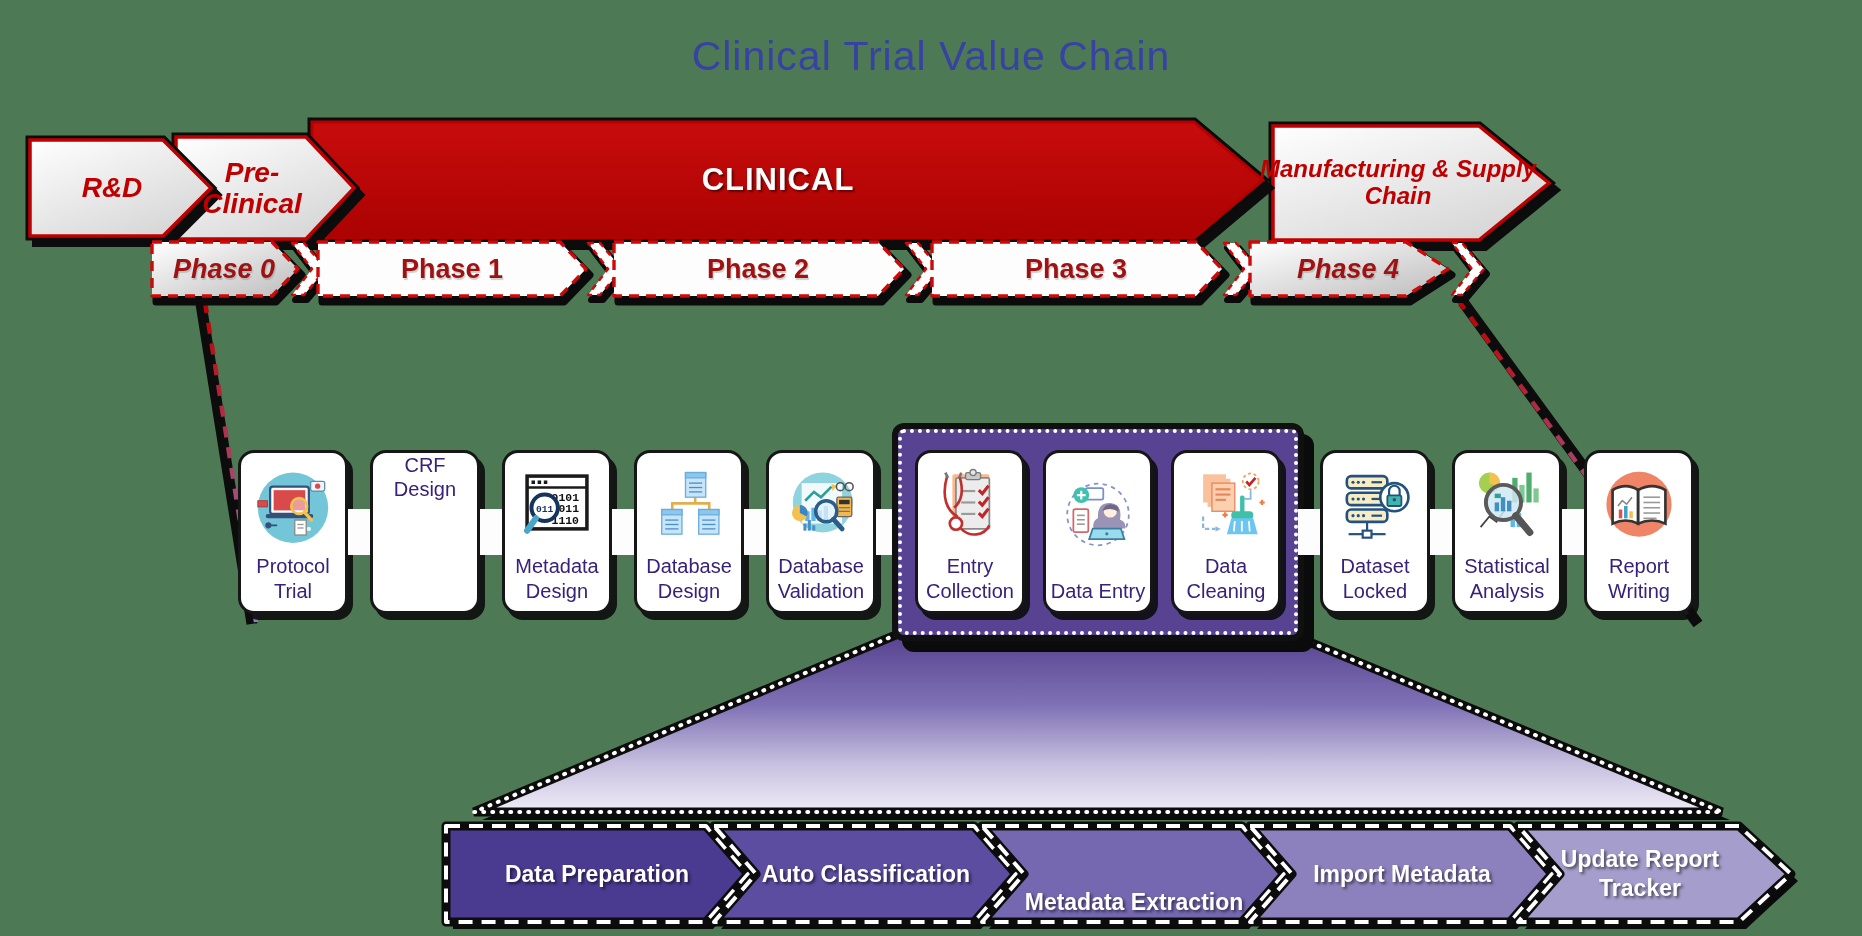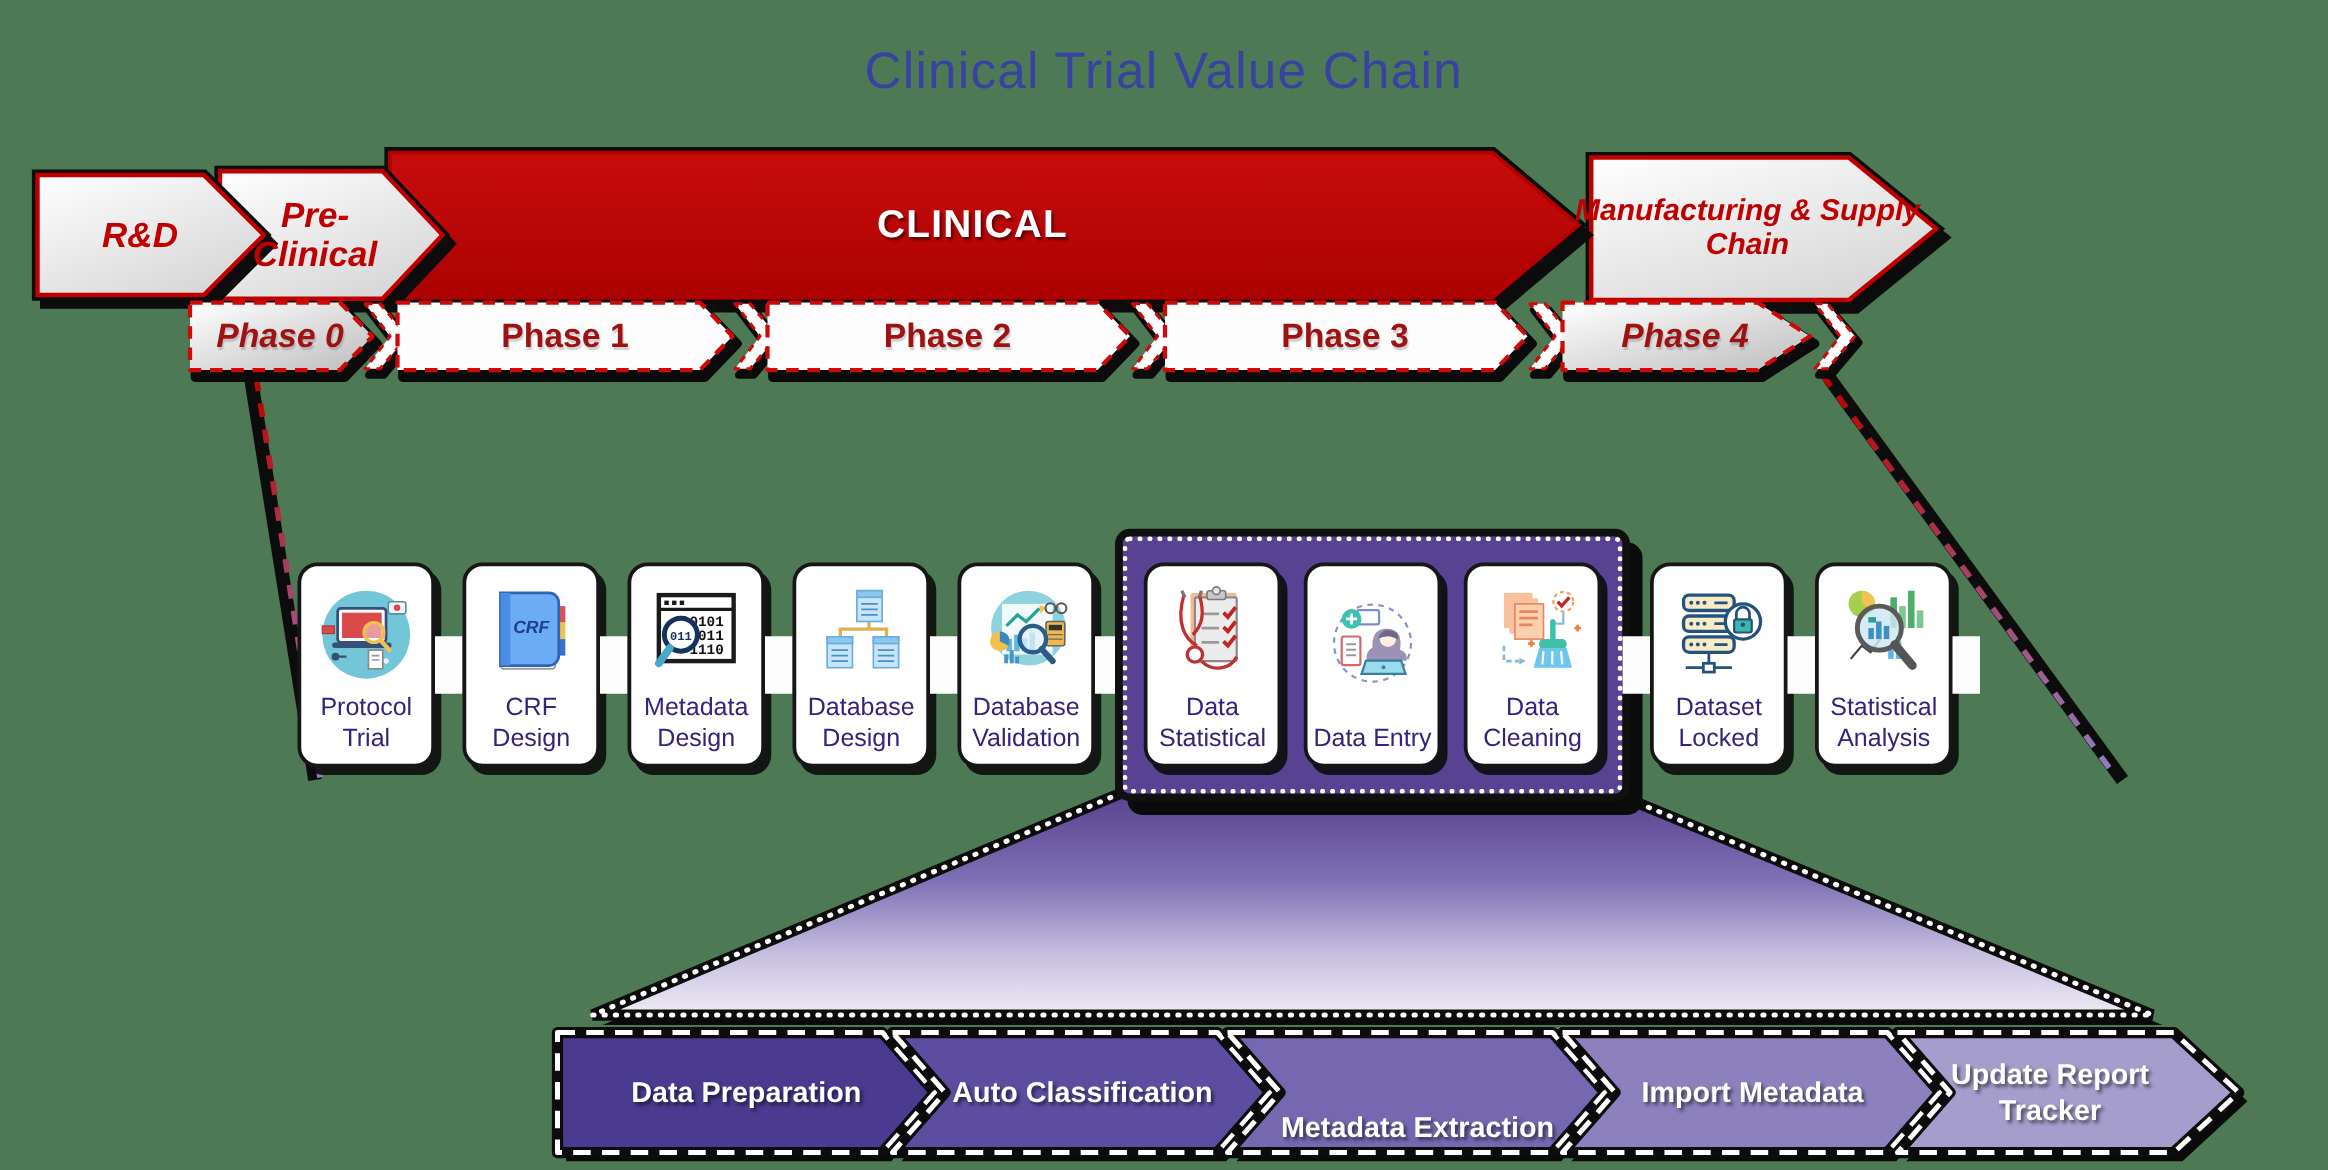--- a/index.html
+++ b/index.html
@@ -204,31 +204,20 @@
         <line x1="55" y1="75" x2="62" y2="75" stroke="#999" stroke-width="1.5"></line>
         <circle cx="22" cy="72" r="3.5" fill="#35507a"></circle>
             <line x1="22" y1="72" x2="32" y2="72" stroke="#35507a" stroke-width="2"></line>
       </svg>
     </div>
     <div class="card-label">Protocol Trial</div>
   </div>
   <div class="connector"></div>
 
   <div class="card">
-    <div class="icon">
-      <svg viewBox="0 0 100 100">
-        <rect x="74" y="26" width="7" height="15" fill="#e05252"></rect>
-        <rect x="74" y="41" width="7" height="15" fill="#f2c14e"></rect>
-        <rect x="74" y="56" width="7" height="15" fill="#3a6fd8"></rect>
-        <rect x="22" y="76" width="50" height="7" rx="3" fill="#f3f3f3" stroke="#9a9a9a" stroke-width="1.5"></rect>
-        <path d="M22 14 h44 a9 9 0 0 1 9 9 v48 a9 9 0 0 1 -9 9 h-44 z" fill="#6cacf5" stroke="#2f64b5" stroke-width="2.5"></path>
-        <rect x="22" y="14" width="9" height="66" fill="#4a8de8"></rect>
-        <text x="50" y="50" text-anchor="middle" font-size="16" font-weight="bold" font-style="italic" fill="#1d3f8f" font-family="Liberation Sans, sans-serif">CRF</text>
-      </svg>
-    </div>
     <div class="card-label">CRF Design</div>
   </div>
   <div class="connector"></div>
 
   <div class="card">
     <div class="icon">
       <svg viewBox="0 0 100 100">
         <rect x="16" y="16" width="68" height="60" fill="#ffffff" stroke="#1a1a1a" stroke-width="4"></rect>
         <line x1="16" y1="29" x2="84" y2="29" stroke="#1a1a1a" stroke-width="3"></line>
         <rect x="21" y="21" width="4" height="4" fill="#1a1a1a"></rect>
@@ -319,21 +308,21 @@
           <path d="M60 45 l4 4 7 -9" stroke="#c22525" stroke-width="3.5" fill="none"></path>
           <path d="M60 58 l4 4 7 -9" stroke="#c22525" stroke-width="3.5" fill="none"></path>
           <path d="M24 16 c-7 24 0 40 12 46" stroke="#c03030" stroke-width="3" fill="none"></path>
           <path d="M38 16 c5 16 3 28 -6 36" stroke="#c03030" stroke-width="3" fill="none"></path>
           <line x1="22" y1="12" x2="25" y2="18" stroke="#777" stroke-width="3"></line>
               <line x1="40" y1="12" x2="38" y2="18" stroke="#777" stroke-width="3"></line>
           <circle cx="34" cy="70" r="7" fill="#ffffff" stroke="#c03030" stroke-width="3"></circle>
           <path d="M40 76 c10 10 26 8 32 -4" stroke="#c03030" stroke-width="3" fill="none"></path>
         </svg>
       </div>
-      <div class="card-label">Data Statistical</div>
+      <div class="card-label">Entry Collection</div>
     </div>
     <div class="card">
       <div class="icon">
         <svg viewBox="0 0 100 100">
           <circle cx="50" cy="46" r="35" fill="none" stroke="#8592cc" stroke-width="2" stroke-dasharray="5 5"></circle>
           <rect x="36" y="16" width="20" height="13" rx="2" fill="#ffffff" stroke="#7a8fd0" stroke-width="2"></rect>
           <circle cx="31" cy="24" r="9" fill="#3fc0b0"></circle>
           <path d="M31 19 v10 M26 24 h10" stroke="#ffffff" stroke-width="2.5"></path>
           <rect x="22" y="40" width="17" height="26" rx="2" fill="#ffffff" stroke="#d06a6a" stroke-width="2"></rect>
           <line x1="26" y1="47" x2="35" y2="47" stroke="#999" stroke-width="1.8"></line>
@@ -430,20 +419,40 @@
             <rect x="43" y="40" width="5" height="16" fill="#3f8fc0"></rect>
         <rect x="50" y="44" width="5" height="12" fill="#3f8fc0"></rect>
         <rect x="36" y="36" width="7" height="5" fill="#2aa198"></rect>
         <line x1="60" y1="61" x2="76" y2="80" stroke="#555" stroke-width="8" stroke-linecap="round"></line>
       </svg>
     </div>
     <div class="card-label">Statistical Analysis</div>
   </div>
   <div class="connector"></div>
 
+  <div class="card">
+    <div class="icon">
+      <svg viewBox="0 0 100 100">
+        <circle cx="50" cy="48" r="37" fill="#f08467"></circle>
+        <path d="M20 32 q15 -9 29 0 v38 q-14 -7 -29 0 z" fill="#ffffff" stroke="#333" stroke-width="3"></path>
+        <path d="M80 32 q-15 -9 -31 0 v38 q16 -7 31 0 z" fill="#ffffff" stroke="#333" stroke-width="3"></path>
+        <line x1="49" y1="30" x2="49" y2="70" stroke="#333" stroke-width="2.5"></line>
+        <polyline points="26,50 31,44 36,48 42,40" stroke="#888" stroke-width="1.8" fill="none"></polyline>
+        <rect x="27" y="54" width="4" height="10" fill="#e05050"></rect>
+        <rect x="33" y="50" width="4" height="14" fill="#3fa0c8"></rect>
+        <rect x="39" y="56" width="4" height="8" fill="#f2c14e"></rect>
+        <line x1="55" y1="40" x2="74" y2="40" stroke="#999" stroke-width="1.8"></line>
+        <line x1="55" y1="46" x2="74" y2="46" stroke="#999" stroke-width="1.8"></line>
+        <line x1="55" y1="52" x2="74" y2="52" stroke="#999" stroke-width="1.8"></line>
+        <line x1="55" y1="58" x2="74" y2="58" stroke="#999" stroke-width="1.8"></line>
+        <line x1="55" y1="64" x2="70" y2="64" stroke="#999" stroke-width="1.8"></line>
+      </svg>
+    </div>
+    <div class="card-label">Report Writing</div>
+  </div>
 </div>
 
 <div class="lbl step-lbl" style="left:597px;top:874px;">Data Preparation</div>
 <div class="lbl step-lbl" style="left:866px;top:874px;">Auto Classification</div>
 <div class="lbl step-lbl" style="left:1134px;top:902px;">Metadata Extraction</div>
 <div class="lbl step-lbl" style="left:1402px;top:874px;">Import Metadata</div>
 <div class="lbl step-lbl" style="left:1640px;top:874px;">Update Report Tracker</div>
 
 </div>
 

